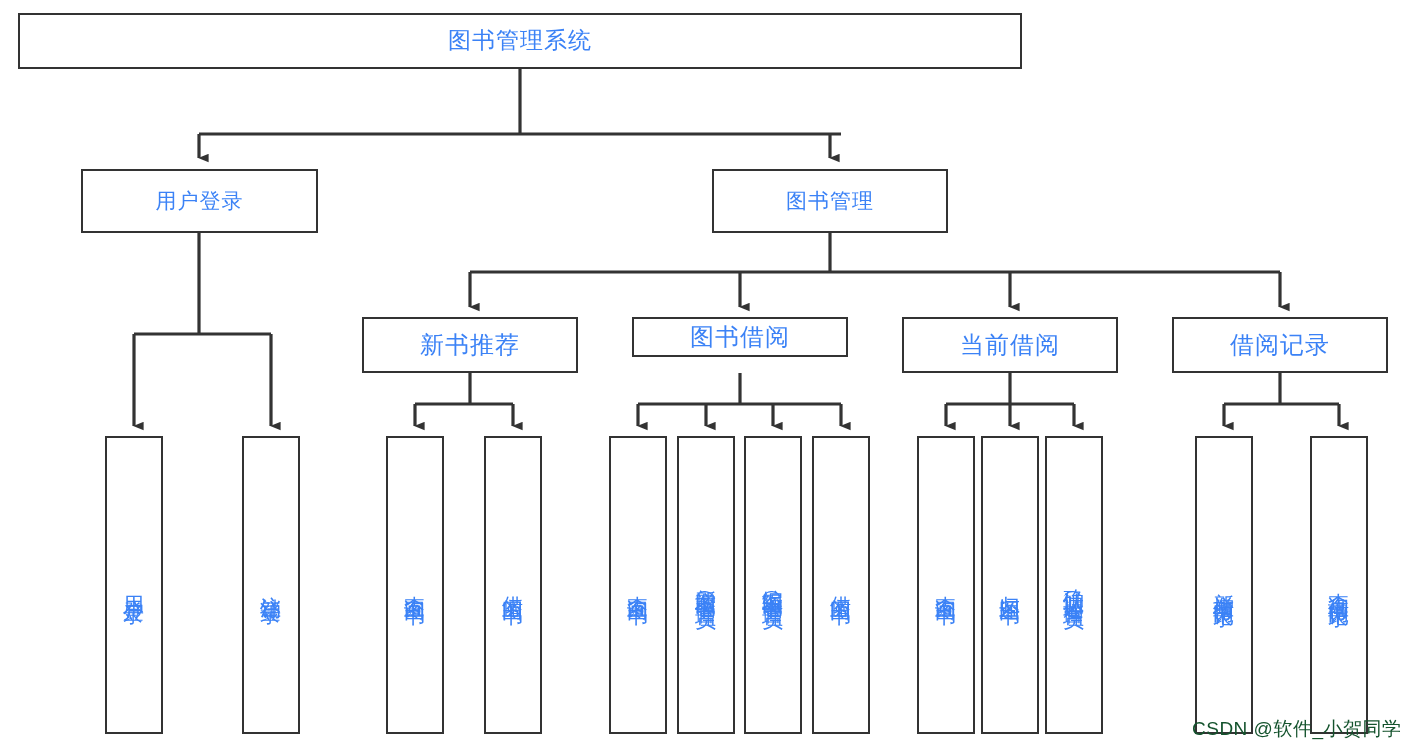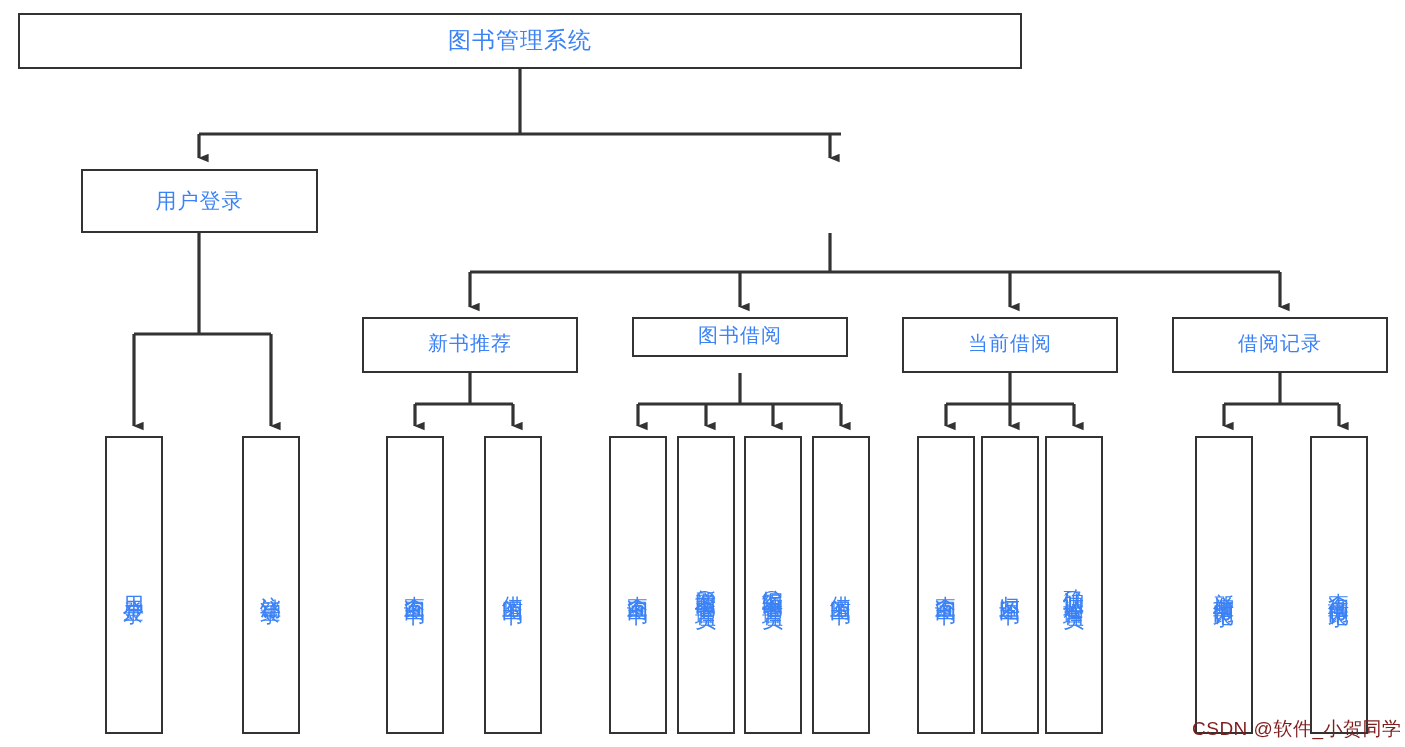--- a/index.html
+++ b/index.html
@@ -22,42 +22,42 @@
     display:flex;
     align-items:center;
     justify-content:center;
     color:#3b82f6;
     letter-spacing:1px;
   }
   .node span{display:block;text-align:center;line-height:1.18;}
 
   .lvl0{font-size:23px;}
   .lvl1{font-size:21px;}
-  .lvl2{font-size:20px;font-family:Liberation Mono, monospace;}
+  .lvl2{font-size:24px;}
 
   
   .leaf{
     font-size:21px;
     align-items:center;
     justify-content:center;
     padding:6px 0;
   }
   .leaf span{
     writing-mode:vertical-rl;
     text-orientation:upright;
     letter-spacing:3px;
     line-height:1.0;
     white-space:nowrap;
   }
 
   
   #watermark{
     position:absolute;
     font-size:19px;
-    color:#7f1d1d;
+    color:#14532d;
     white-space:nowrap;
     letter-spacing:0.5px;
     pointer-events:none;
   }
 </style>
 </head>
 <body>
 
 <div id="canvas">
 
@@ -111,20 +111,23 @@
     </g>
   </svg>
 
   <div class="node lvl0" style="left:18px;top:13px;width:1004px;height:56px;">
     <span>图书管理系统</span>
   </div>
 
   <div class="node lvl1" style="left:81px;top:169px;width:237px;height:64px;">
     <span>用户登录</span>
   </div>
+  <div class="node lvl1" style="left:712px;top:169px;width:236px;height:64px;">
+    <span>图书管理</span>
+  </div>
 
   <div class="node lvl2" style="left:362px;top:317px;width:216px;height:56px;">
     <span>新书推荐</span>
   </div>
   <div class="node lvl2" style="left:632px;top:317px;width:216px;height:40px;">
     <span>图书借阅</span>
   </div>
   <div class="node lvl2" style="left:902px;top:317px;width:216px;height:56px;">
     <span>当前借阅</span>
   </div>

